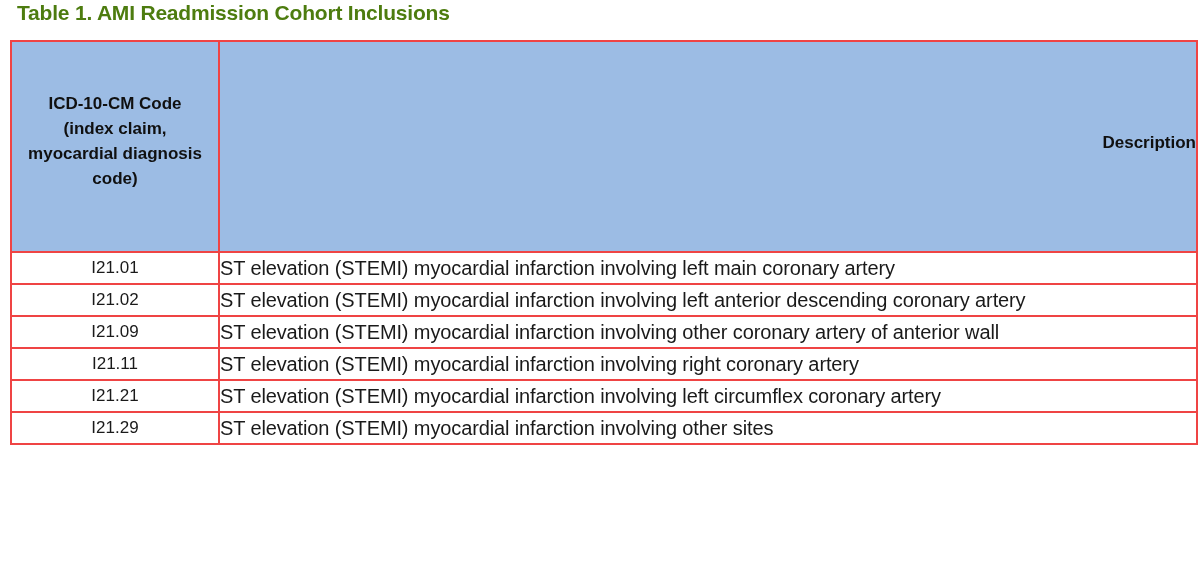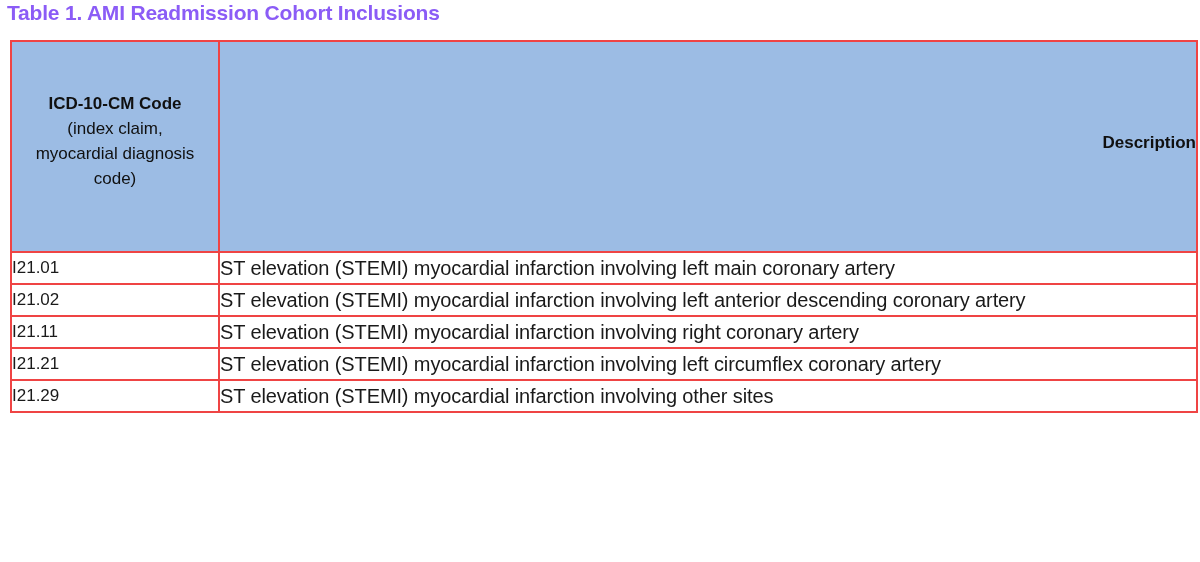--- a/index.html
+++ b/index.html
@@ -15,26 +15,26 @@
     overflow: hidden;
   }
   #page {
     position: relative;
     width: 1200px;
     height: 562px;
     background: #ffffff;
   }
   .table-title {
     position: absolute;
-    left: 7px;
+    left: 17px;
     top: 1px;
     font-size: 21px;
     font-weight: bold;
     letter-spacing: -0.2px;
-    color: #8b5cf6;
+    color: #4d7c0f;
     white-space: nowrap;
   }
   .table-wrap {
     position: absolute;
     left: 10px;
     top: 40px;
     width: 1188px;
     border-collapse: collapse;
   }
   table.amitable {
@@ -63,33 +63,33 @@
     padding: 0 8px;
     line-height: 25px;
     position: relative;
     top: -6px;
   }
   .hdr-code-inner .l1 {
     font-weight: bold;
     display: block;
   }
   .hdr-code-inner .sub {
-    font-weight: normal;
+    font-weight: bold;
     display: block;
   }
   .hdr-desc-inner {
     font-weight: bold;
     font-size: 17px;
     text-align: right;
     position: relative;
     top: -4px;
   }
   td.code-cell {
     width: 206px;
-    text-align: left;
+    text-align: center;
     font-size: 17px;
     height: 30px;
     color: #1a1a1a;
     white-space: nowrap;
   }
   td.desc-cell {
     font-size: 20px;
     height: 30px;
     color: #1a1a1a;
     padding-left: 10px;
@@ -124,20 +124,24 @@
       <tbody id="table-body">
           <tr>
             <td class="code-cell">I21.01</td>
             <td class="desc-cell">ST elevation (STEMI) myocardial infarction involving left main coronary artery</td>
           </tr>
           <tr>
             <td class="code-cell">I21.02</td>
             <td class="desc-cell">ST elevation (STEMI) myocardial infarction involving left anterior descending coronary artery</td>
           </tr>
           <tr>
+            <td class="code-cell">I21.09</td>
+            <td class="desc-cell">ST elevation (STEMI) myocardial infarction involving other coronary artery of anterior wall</td>
+          </tr>
+          <tr>
             <td class="code-cell">I21.11</td>
             <td class="desc-cell">ST elevation (STEMI) myocardial infarction involving right coronary artery</td>
           </tr>
           <tr>
             <td class="code-cell">I21.21</td>
             <td class="desc-cell">ST elevation (STEMI) myocardial infarction involving left circumflex coronary artery</td>
           </tr>
           <tr>
             <td class="code-cell">I21.29</td>
             <td class="desc-cell">ST elevation (STEMI) myocardial infarction involving other sites</td>

